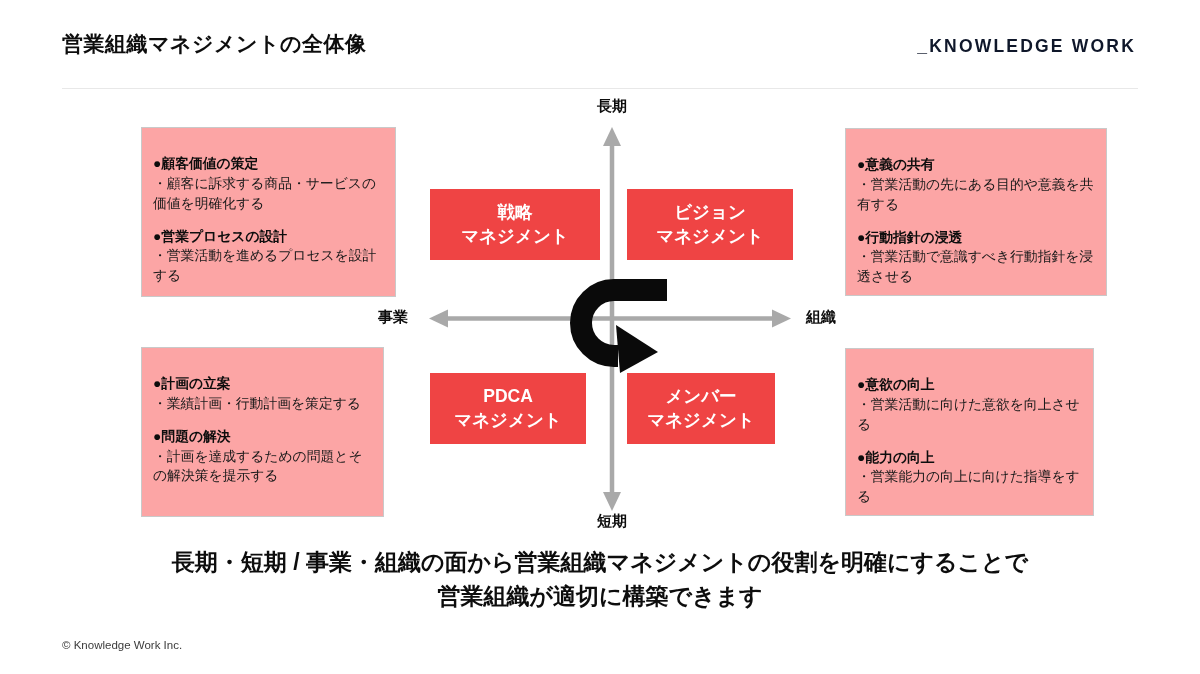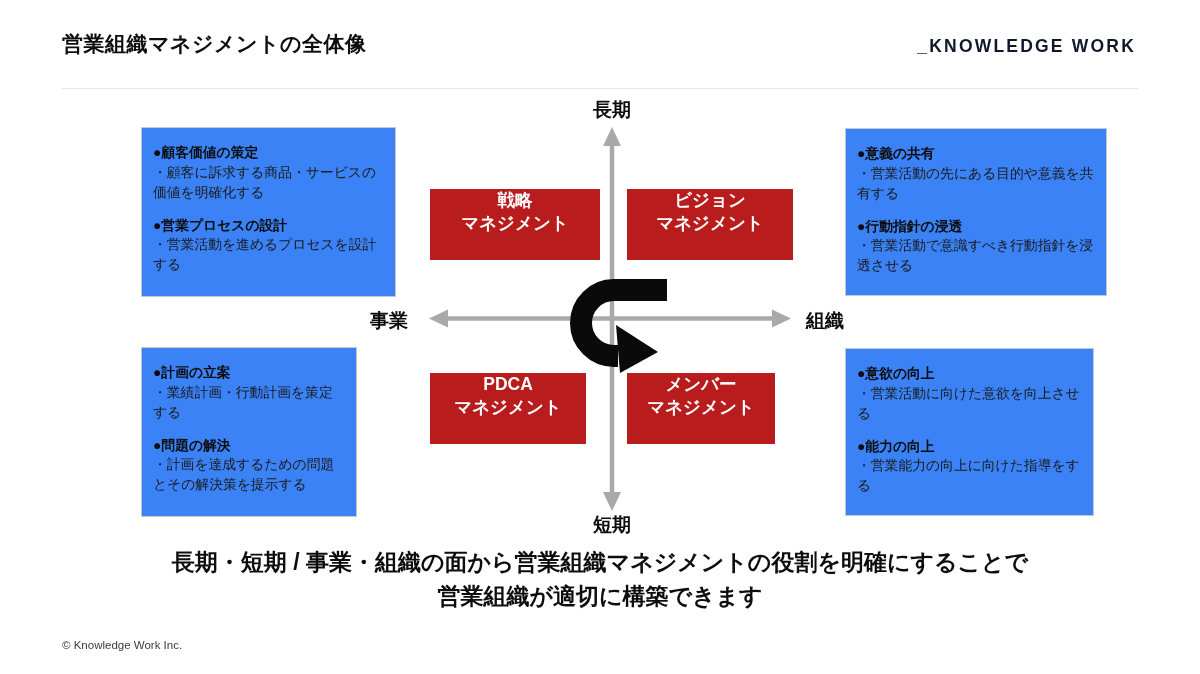--- a/index.html
+++ b/index.html
@@ -3,42 +3,42 @@
 <meta charset="utf-8">
 <style>
   html,body{margin:0;padding:0;background:#ffffff;}
   body{font-family:"Liberation Sans","DejaVu Sans",sans-serif;color:#111;}
   .slide{position:relative;width:1200px;height:674px;background:#ffffff;overflow:hidden;}
 
   .title{position:absolute;left:62px;top:30px;font-size:21px;font-weight:bold;letter-spacing:.5px;color:#0d0d0d;}
   .logo{position:absolute;right:64px;top:36px;font-size:17.5px;font-weight:bold;letter-spacing:2.2px;color:#0f172a;white-space:nowrap;text-align:center;}
   .divider{position:absolute;left:62px;right:62px;top:88px;height:1px;background:#e8e8e8;}
 
-  .axis-label{position:absolute;font-size:19px;font-weight:bold;color:#0d0d0d;white-space:nowrap;}
+  .axis-label{position:absolute;font-size:15px;font-weight:bold;color:#0d0d0d;white-space:nowrap;}
   .axis-label.top{left:612px;top:97px;transform:translateX(-50%);}
   .axis-label.bottom{left:612px;top:512px;transform:translateX(-50%);}
   .axis-label.left{left:408px;top:308px;transform:translateX(-100%);}
   .axis-label.right{left:806px;top:308px;}
 
   .center-svg{position:absolute;left:420px;top:120px;width:380px;height:400px;}
 
-  .qbox{position:absolute;background:#b91c1c;color:#fff;display:flex;flex-direction:column;align-items:center;text-align:center;font-weight:bold;font-size:17.5px;line-height:1.32;}
+  .qbox{position:absolute;background:#ef4444;color:#fff;display:flex;flex-direction:column;align-items:center;justify-content:center;text-align:center;font-weight:bold;font-size:17.5px;line-height:1.32;}
   .qbox.strategy{left:430px;top:189px;width:170px;height:71px;}
   .qbox.vision{left:627px;top:189px;width:166px;height:71px;}
   .qbox.pdca{left:430px;top:373px;width:156px;height:71px;}
   .qbox.member{left:627px;top:373px;width:148px;height:71px;}
 
-  .dbox{position:absolute;background:#3b82f6;border:1px solid #c9c9c9;box-sizing:border-box;padding:15px 11px;font-size:13.8px;line-height:1.44;}
+  .dbox{position:absolute;background:#fca5a5;border:1px solid #c9c9c9;box-sizing:border-box;padding:26px 11px;font-size:13.8px;line-height:1.44;}
   .dbox .item{margin-bottom:13px;}
   .dbox .item:last-child{margin-bottom:0;}
   .dbox .heading{font-weight:bold;color:#0d0d0d;}
   .dbox .body{color:#1a1a1a;}
   .dbox.tl{left:141px;top:127px;width:255px;height:170px;}
   .dbox.tr{left:845px;top:128px;width:262px;height:168px;}
-  .dbox.bl{left:141px;top:347px;width:216px;height:170px;}
+  .dbox.bl{left:141px;top:347px;width:243px;height:170px;}
   .dbox.br{left:845px;top:348px;width:249px;height:168px;}
 
   .summary{position:absolute;left:0;right:0;top:545px;text-align:center;font-weight:bold;font-size:23px;line-height:34px;color:#0d0d0d;}
   .copyright{position:absolute;left:62px;top:639px;font-size:11.5px;color:#3c3c3c;}
 </style>
 </head>
 <body>
 
 <div class="slide">
 

